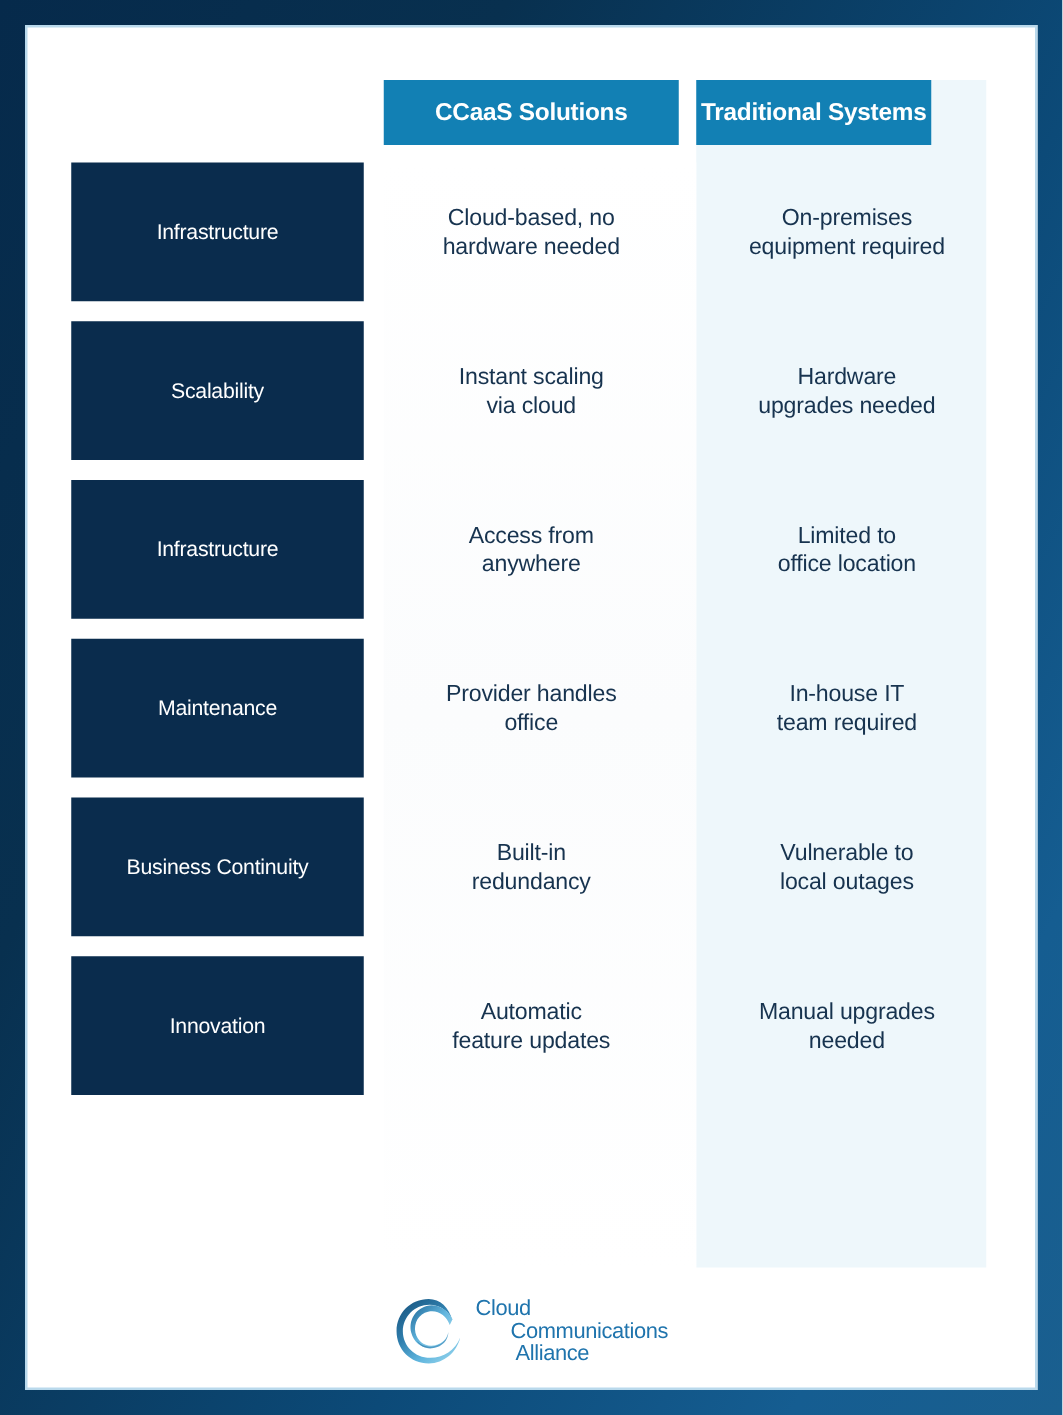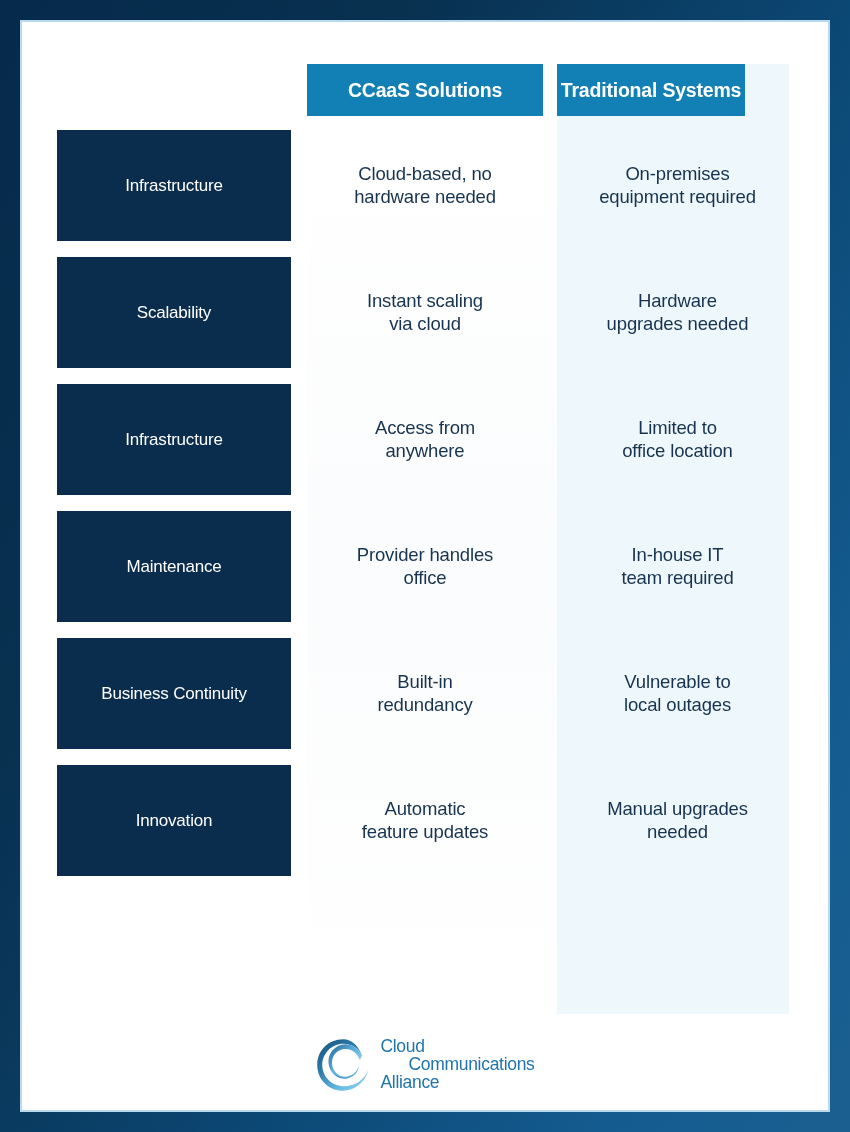--- a/index.html
+++ b/index.html
@@ -163,21 +163,21 @@
     flex-direction: column;
     justify-content: center;
     color: #1b6fa8;
     font-size: 17.5px;
     line-height: 1.04;
     letter-spacing: -0.3px;
     white-space: nowrap;
   }
   .logo-text .l1 { color: #1f74ad; }
   .logo-text .l2 { color: #1f74ad; margin-left: 28px; }
-  .logo-text .l3 { color: #1f74ad; }
+  .logo-text .l3 { color: #1f74ad; margin-left: 32px; }
 </style>
 </head>
 <body>
 
 <div class="frame">
   <div class="frame-inner">
     <div class="sheet">
 
       <div class="col3-band"></div>
       <div class="col2-band"></div>

